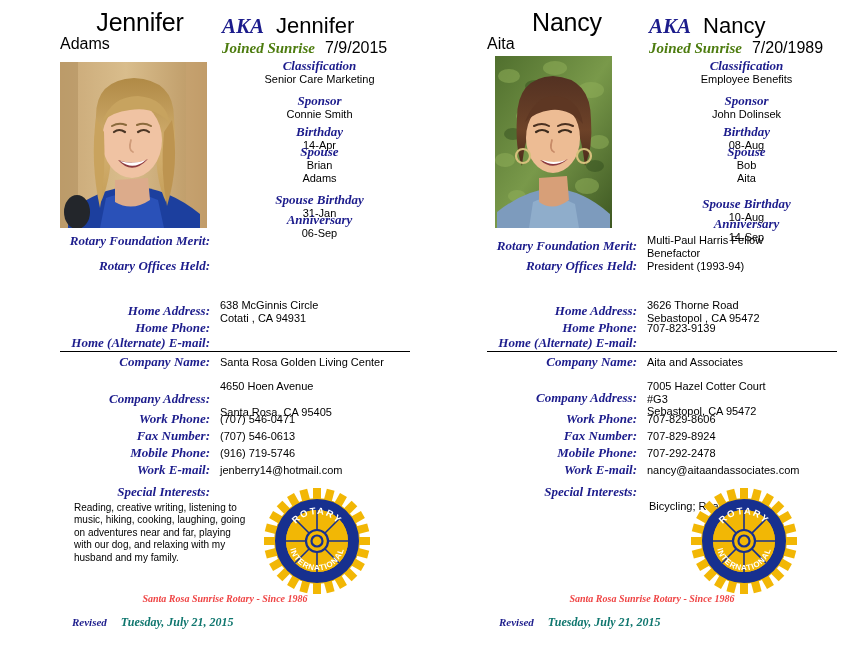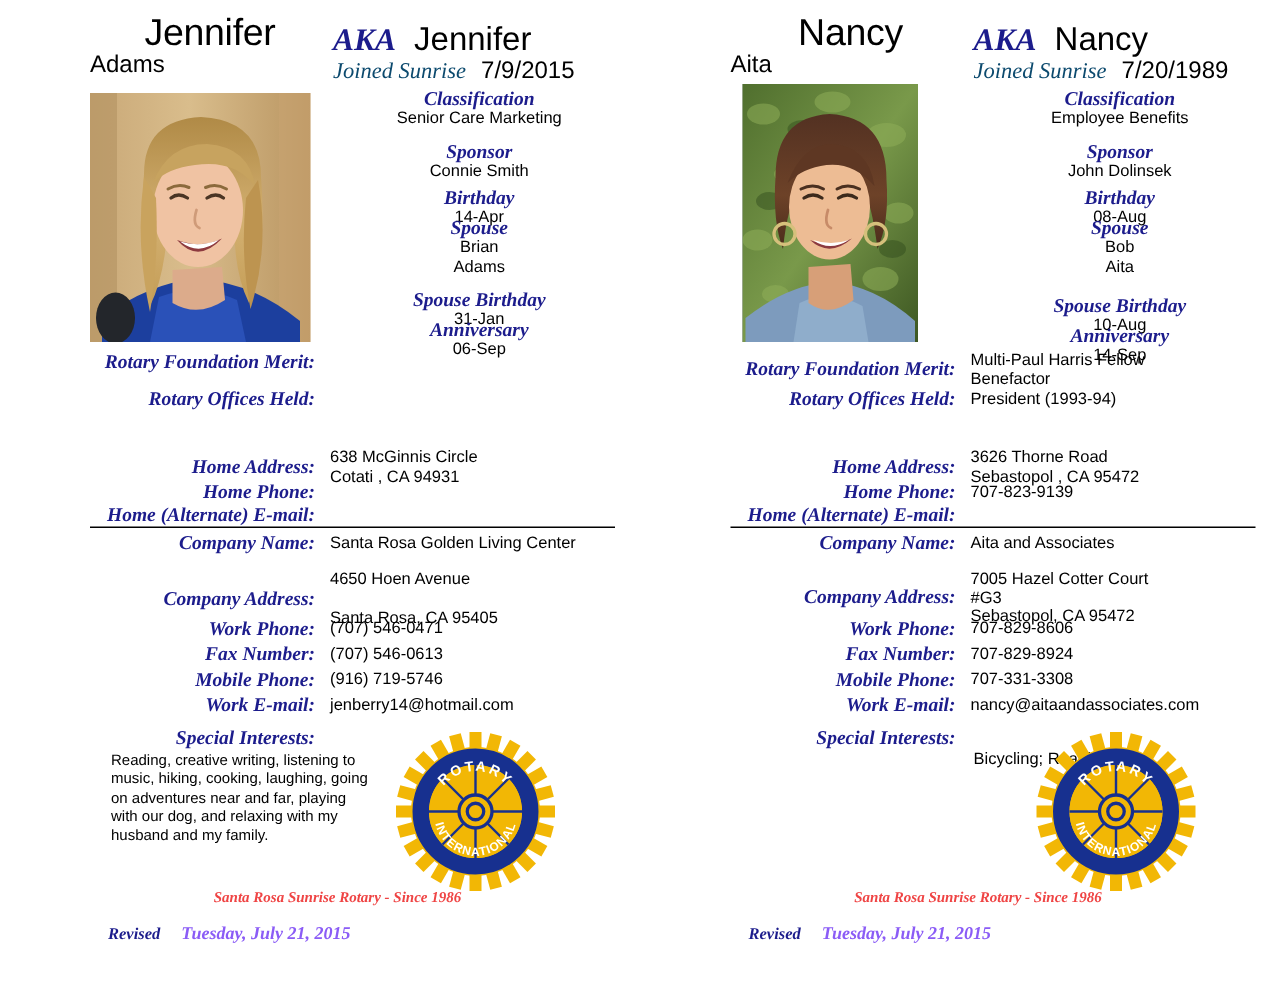--- a/index.html
+++ b/index.html
@@ -77,22 +77,22 @@
     margin-left: 12px;
   }
   .joined-row {
     display: flex;
     align-items: baseline;
     margin-top: 1px;
   }
   .joined-label {
     font-family: "Liberation Serif", serif;
     font-style: italic;
-    font-weight: normal;
-    color: #0c4a6e;
+    font-weight: bold;
+    color: #4d7c0f;
     font-size: 15px;
     line-height: 17px;
   }
   .joined-value {
     font-size: 16px;
     line-height: 17px;
     color: #000;
     margin-left: 10px;
   }
 
@@ -204,21 +204,21 @@
     font-family: "Liberation Serif", serif;
     font-style: italic;
     font-weight: bold;
     color: #1c1c8c;
     font-size: 11px;
   }
   .revised-value {
     font-family: "Liberation Serif", serif;
     font-style: italic;
     font-weight: bold;
-    color: #8b5cf6;
+    color: #0f766e;
     font-size: 12px;
     margin-left: 14px;
   }
 
   
   .rotary {
     position: absolute;
     width: 108px;
     height: 108px;
   }
@@ -624,21 +624,21 @@
     <div class="row" style="top:411px">
       <div class="r-label">Work Phone:</div>
       <div class="r-value tight">707-829-8606</div>
     </div>
     <div class="row" style="top:428px">
       <div class="r-label">Fax Number:</div>
       <div class="r-value tight">707-829-8924</div>
     </div>
     <div class="row" style="top:445px">
       <div class="r-label">Mobile Phone:</div>
-      <div class="r-value tight">707-331-3308</div>
+      <div class="r-value tight">707-292-2478</div>
     </div>
     <div class="row" style="top:462px">
       <div class="r-label">Work E-mail:</div>
       <div class="r-value tight">nancy@aitaandassociates.com</div>
     </div>
     <div class="row" style="top:484px">
       <div class="r-label">Special Interests:</div>
       <div class="r-value tight"></div>
     </div>
     <div class="interests-text plain" style="top:500px">Bicycling; Reading</div>

